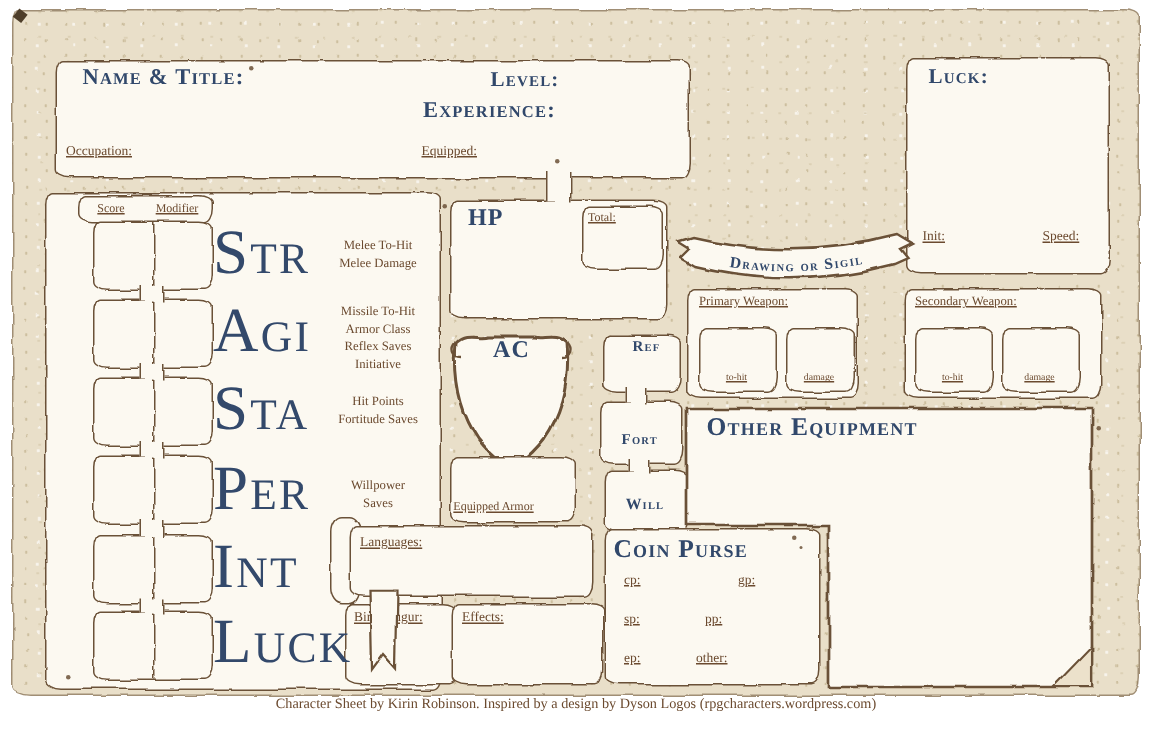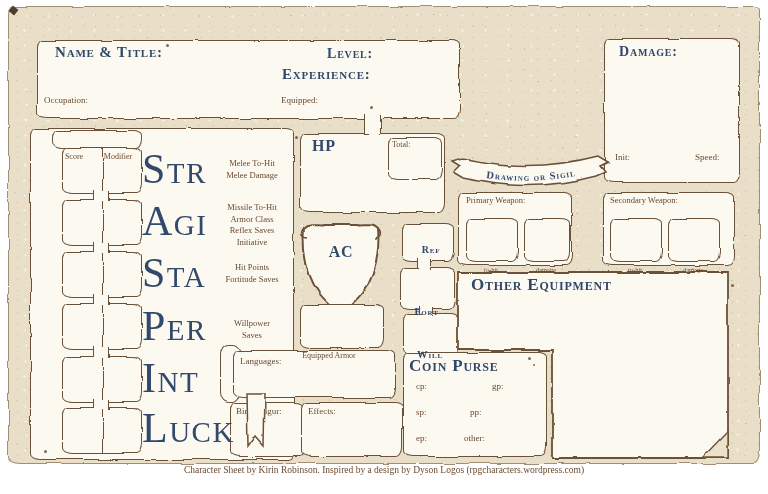--- a/index.html
+++ b/index.html
@@ -23,24 +23,24 @@
     border-right:1.7px solid #6b5137;filter:url(#rough);}
   .vd{position:absolute;left:39px;top:0;bottom:0;width:0;border-left:1.6px solid #6b5137;}
   .svgshape{position:absolute;}
   .dot{position:absolute;background:#6b5137;border-radius:50%;opacity:.85;}
   .blob{position:absolute;left:10px;top:7px;width:7px;height:7px;background:#4e3e2a;transform:rotate(38deg);}
   
   .title{position:absolute;color:#31486b;font-variant:small-caps;font-weight:600;
          letter-spacing:.8px;line-height:1;white-space:nowrap;}
   .statname{position:absolute;color:#33496b;font-variant:small-caps;font-weight:500;
          letter-spacing:1.5px;line-height:44px;font-size:42px;white-space:nowrap;}
-  .lbl{position:absolute;color:#6b4a2f;font-size:9px;line-height:1.15;white-space:nowrap;}
+  .lbl{position:absolute;color:#6b4a2f;font-size:9px;line-height:1.15;white-space:nowrap;text-decoration:underline;}
   .sublabels{position:absolute;left:202px;width:100px;color:#6b4a2f;font-size:8.5px;
          line-height:11.5px;text-align:center;}
-  .center{text-align:center;margin-top:18px;}
+  .center{text-align:center;}
   .credit{position:absolute;left:0;top:465px;width:768px;text-align:center;
          color:#6b4a2f;font-size:9.5px;}
 </style>
 </head>
 <body>
 
 <div class="page">
 
   <svg width="0" height="0" style="position:absolute">
     <defs>
@@ -147,21 +147,21 @@
   <div class="dot" style="left:528px;top:357px;width:3px;height:3px"></div>
   <div class="dot" style="left:533px;top:364px;width:2px;height:2px"></div>
   <div class="dot" style="left:44px;top:450px;width:3px;height:3px"></div>
 
   <div class="title" style="left:55px;top:45px;font-size:15px">Name &amp; Title:</div>
   <div class="lbl" style="left:44px;top:95px">Occupation:</div>
   <div class="title" style="left:327px;top:47px;font-size:14px">Level:</div>
   <div class="title" style="left:282px;top:67px;font-size:15px">Experience:</div>
   <div class="lbl" style="left:281px;top:95px">Equipped:</div>
 
-  <div class="title" style="left:619px;top:45px;font-size:14px">Damage:</div>
+  <div class="title" style="left:619px;top:45px;font-size:14px">Luck:</div>
   <div class="lbl" style="left:615px;top:152px">Init:</div>
   <div class="lbl" style="left:695px;top:152px">Speed:</div>
 
   <div class="lbl center" style="left:52px;top:134px;width:44px;font-size:8px">Score</div>
   <div class="lbl center" style="left:96px;top:134px;width:44px;font-size:8px">Modifier</div>
 
   <div class="statname" style="left:142px;top:147px">Str</div>
   <div class="statname" style="left:142px;top:199px">Agi</div>
   <div class="statname" style="left:142px;top:251px">Sta</div>
   <div class="statname" style="left:142px;top:304px">Per</div>

